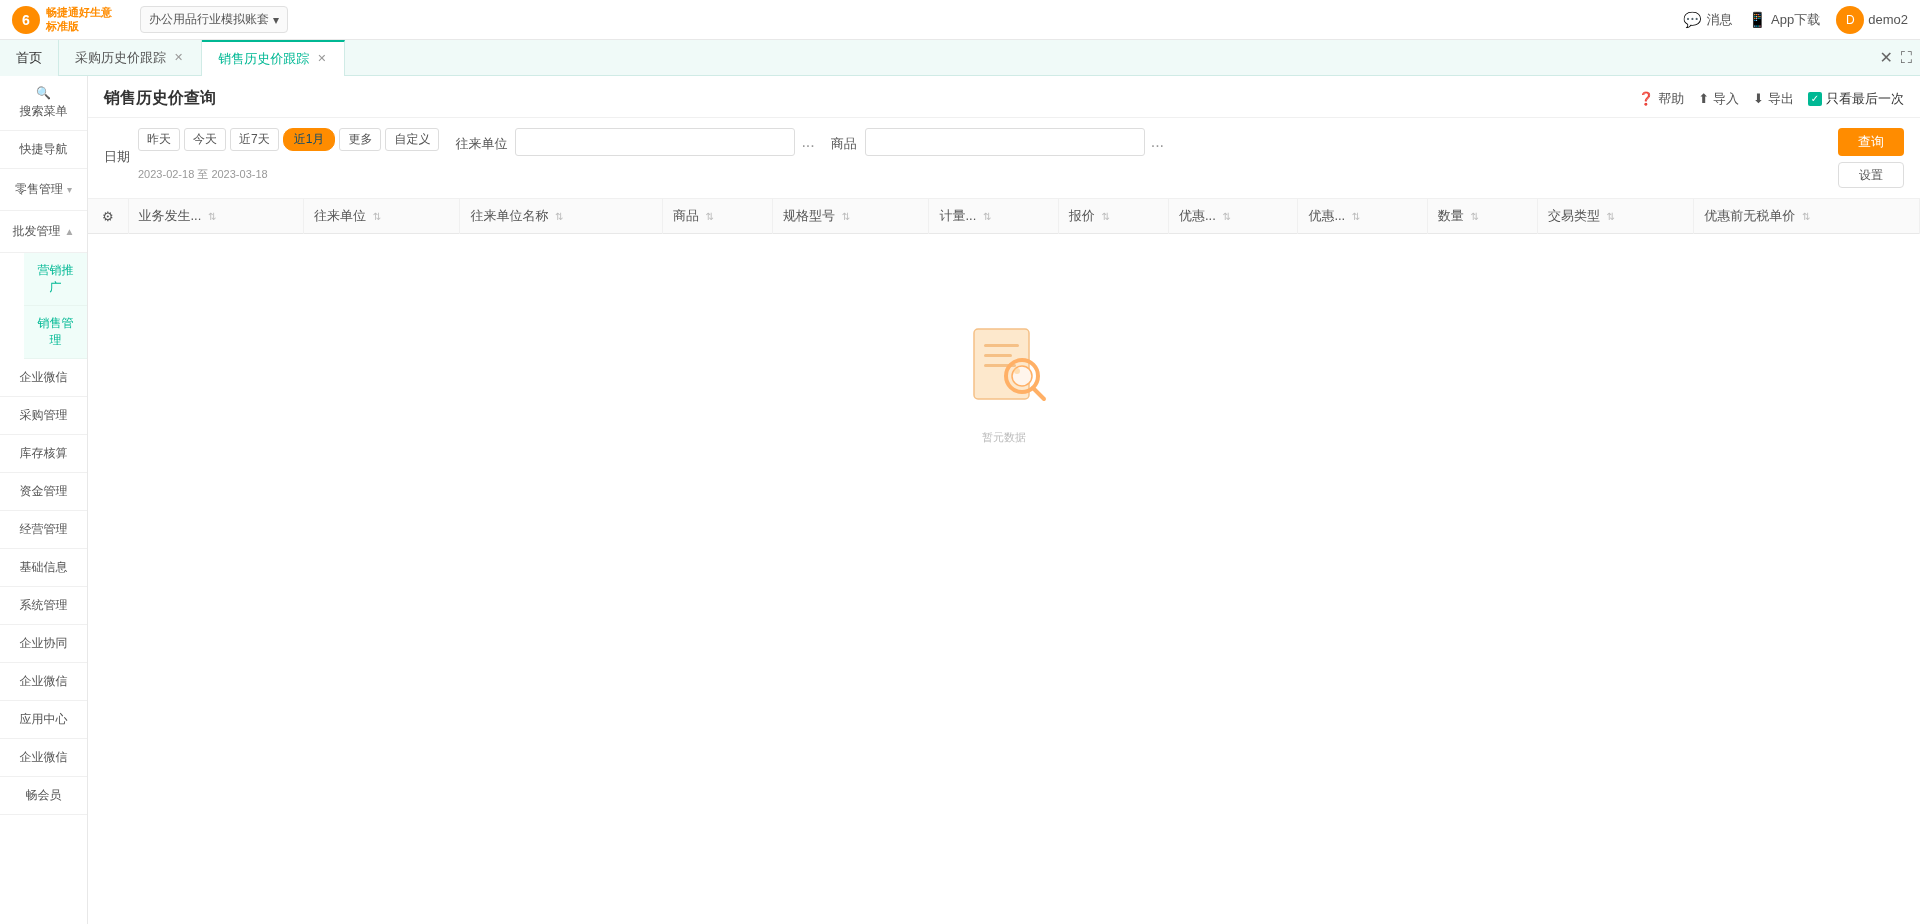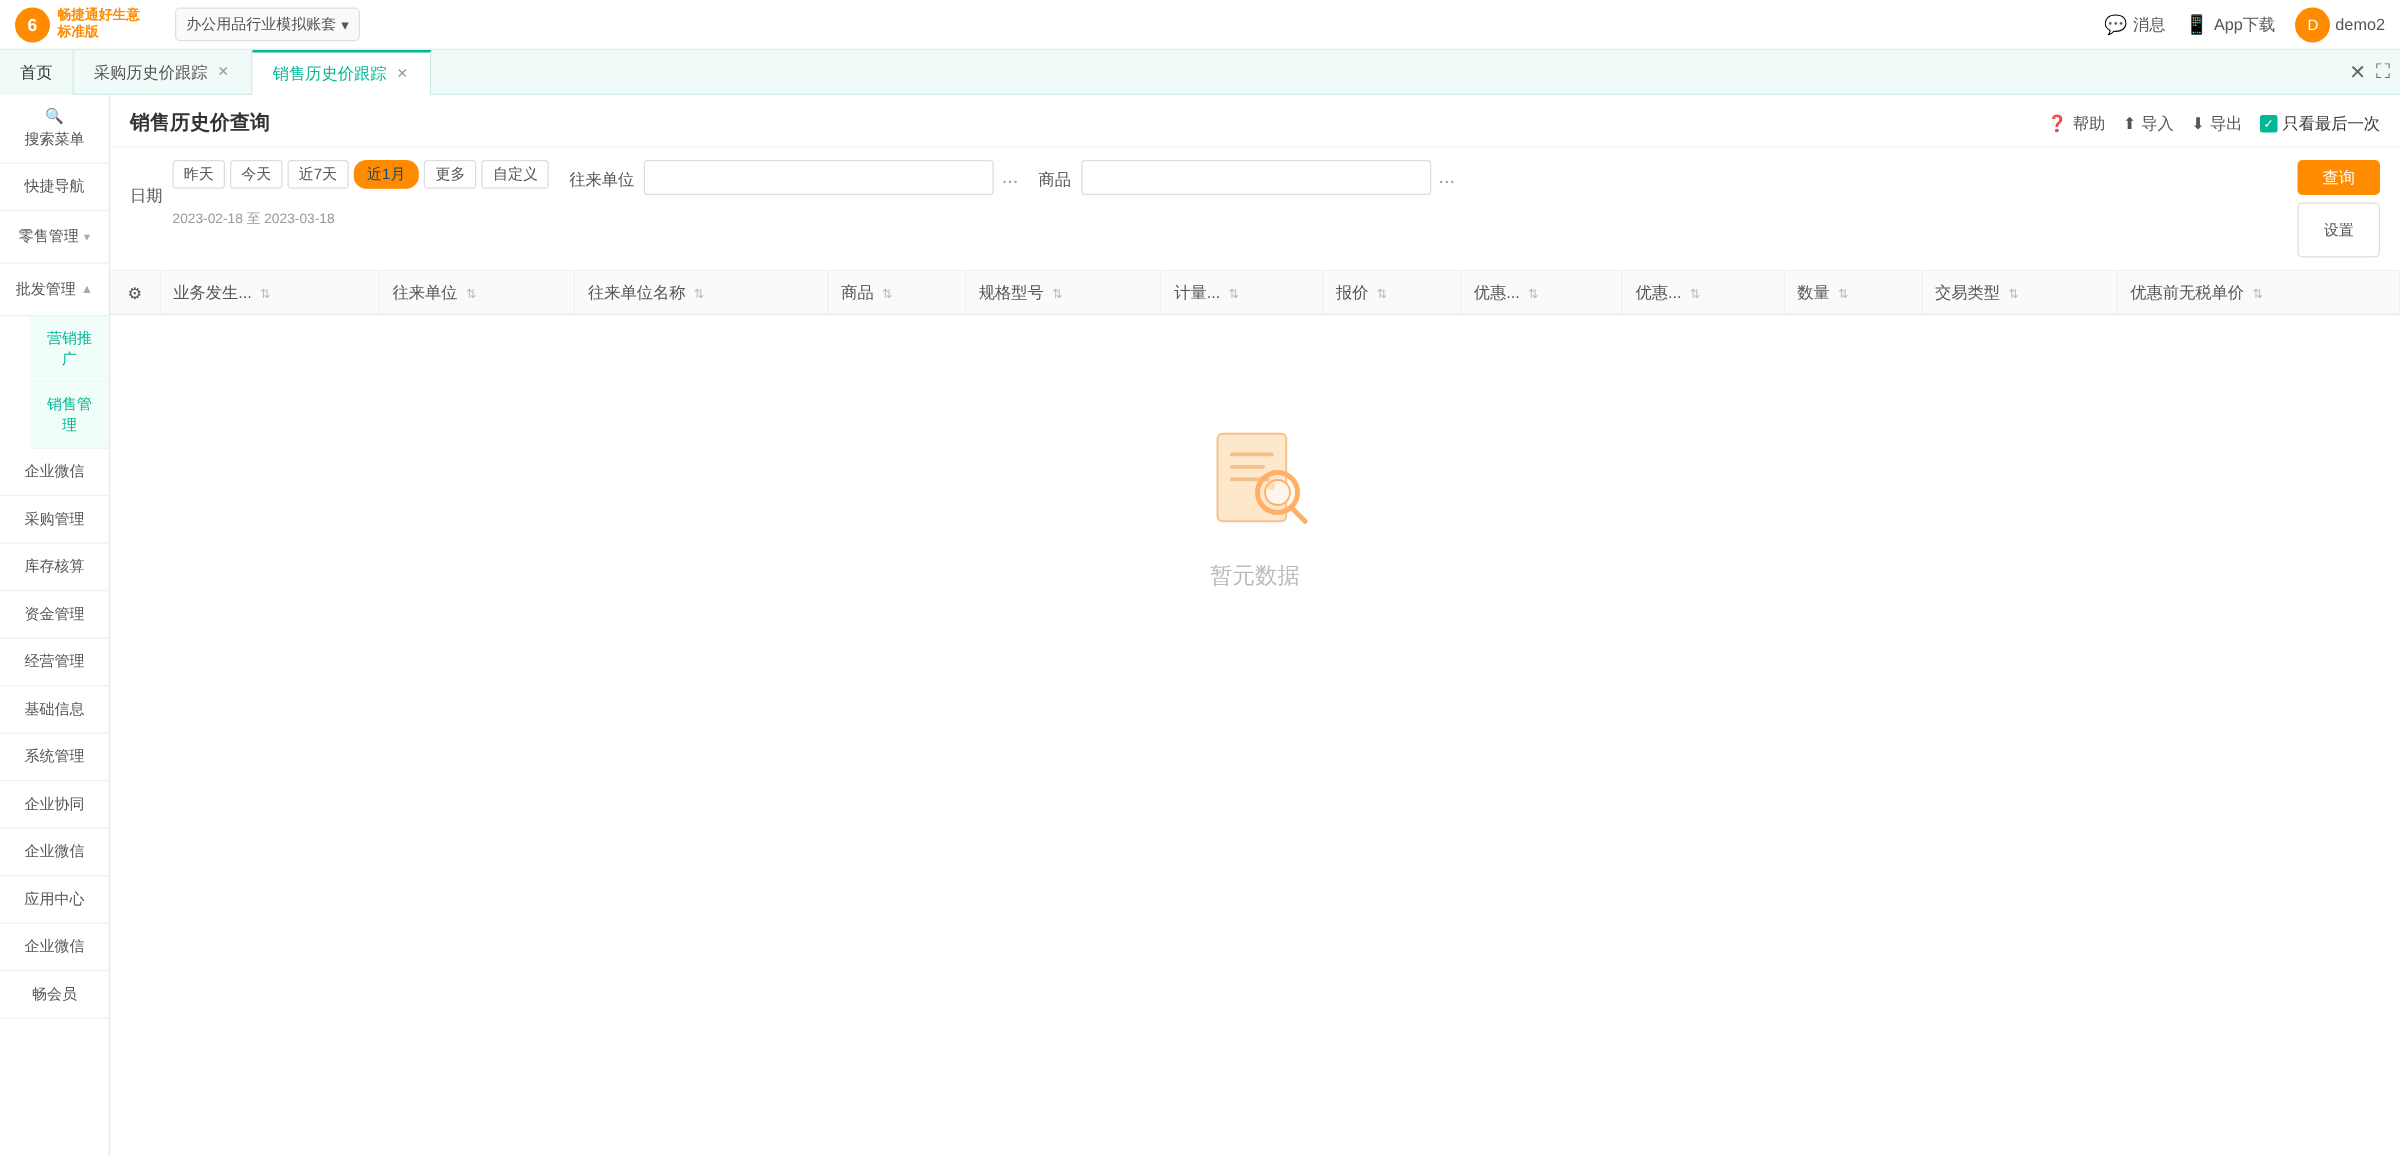--- a/index.html
+++ b/index.html
@@ -327,21 +327,21 @@
       height: 28px;
     }
     .settings-btn {
       padding: 4px 14px;
       background: #fff;
       color: #555;
       border: 1px solid #ddd;
       border-radius: 4px;
       font-size: 12px;
       cursor: pointer;
-      height: 44px;
+      height: 26px;
     }
 
     
     .table-area {
       flex: 1;
       overflow: auto;
     }
     table {
       width: 100%;
       border-collapse: collapse;
@@ -379,21 +379,21 @@
       align-items: center;
       justify-content: center;
       padding: 80px 0;
     }
     .empty-icon {
       width: 100px;
       height: 100px;
       margin-bottom: 16px;
     }
     .empty-text {
-      font-size: 18px;
+      font-size: 11px;
       color: #bbb;
     }
 
     
     ::-webkit-scrollbar { width: 6px; height: 6px; }
     ::-webkit-scrollbar-track { background: #f5f5f5; }
     ::-webkit-scrollbar-thumb { background: #ccc; border-radius: 3px; }
   </style>
 </head>
 <body>

